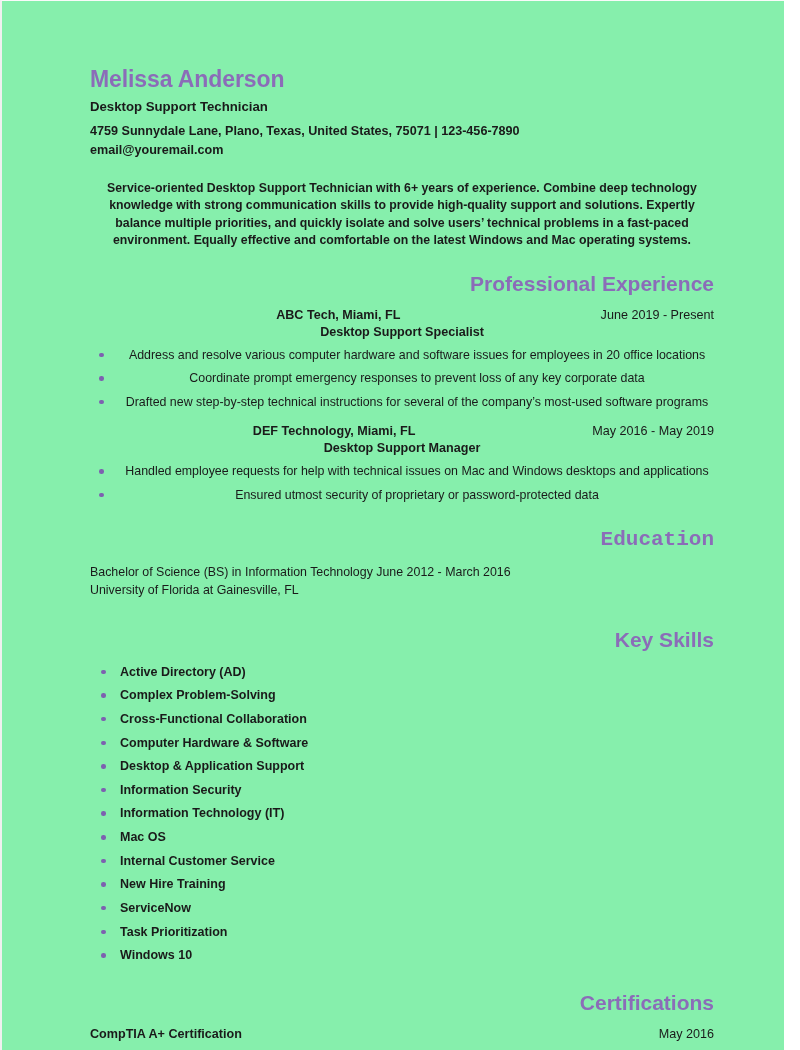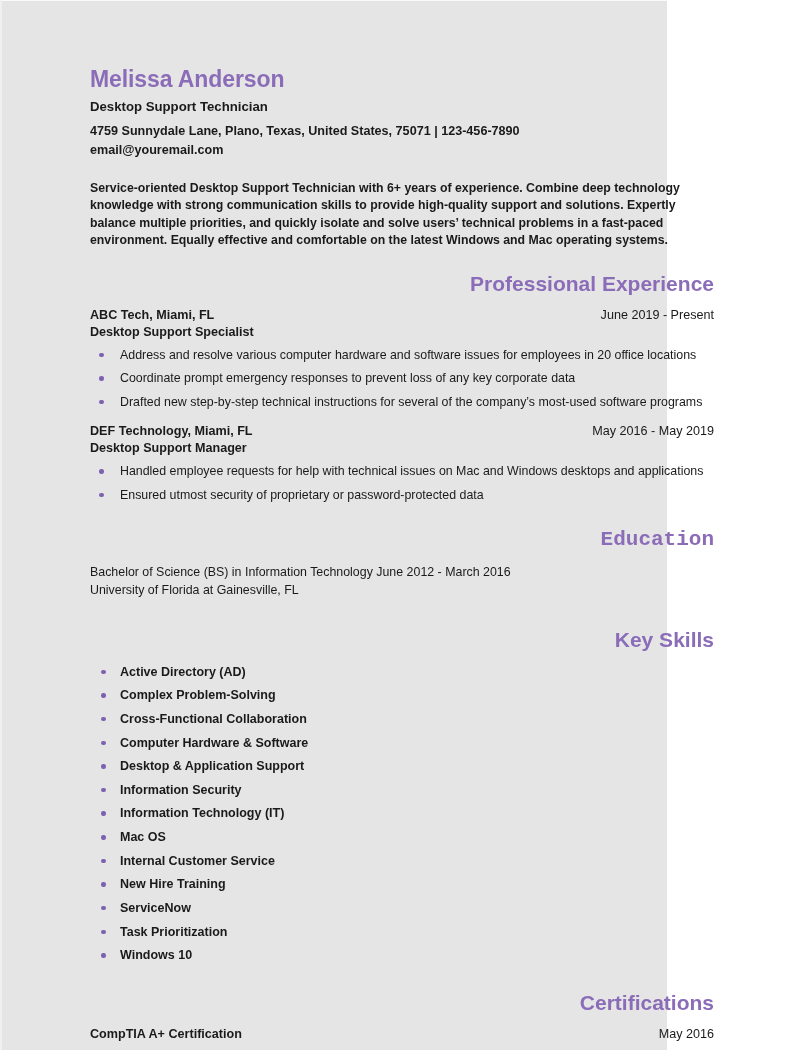--- a/index.html
+++ b/index.html
@@ -11,23 +11,23 @@
     width: 800px;
     height: 1050px;
     font-family: "Liberation Sans", sans-serif;
     color: #1a1a1a;
     position: relative;
     overflow: hidden;
   }
   .page {
     position: absolute;
     left: 0; top: 0;
-    width: 667px;
+    width: 784px;
     height: 1050px;
-    background: #e5e5e5;
+    background: #86efac;
     box-sizing: border-box;
     border-left: 2px solid #f0f0f0;
     border-top: 1px solid #fafafa;
   }
   .content {
     position: absolute;
     left: 88px;
     top: 66px;
     width: 624px;
   }
@@ -49,20 +49,21 @@
     font-size: 12.6px;
     font-weight: bold;
     line-height: 1.55;
     margin: 0;
   }
   .summary {
     font-size: 12.3px;
     font-weight: bold;
     line-height: 1.42;
     margin: 19px 0 0 0;
+    text-align: center;
   }
   .section-heading {
     color: #8b6cb8;
     font-size: 21px;
     font-weight: bold;
     text-align: right;
     margin: 21px 0 11px 0;
     line-height: 1.2;
   }
   .job-row {
@@ -101,21 +102,21 @@
   ul.bullets li::before {
     content: "";
     position: absolute;
     left: 9px;
     top: 6px;
     width: 4.5px;
     height: 4.5px;
     border-radius: 50%;
     background: #7d60b0;
   }
-  .job-block { margin-bottom: 13px; }
+  .job-block { margin-bottom: 13px; text-align: center; }
   .job-block:last-child { margin-bottom: 0; }
   .edu-line {
     font-size: 12.4px;
     line-height: 1.45;
   }
   ul.skills {
     list-style: none;
     margin: 0;
     padding: 0;
   }

